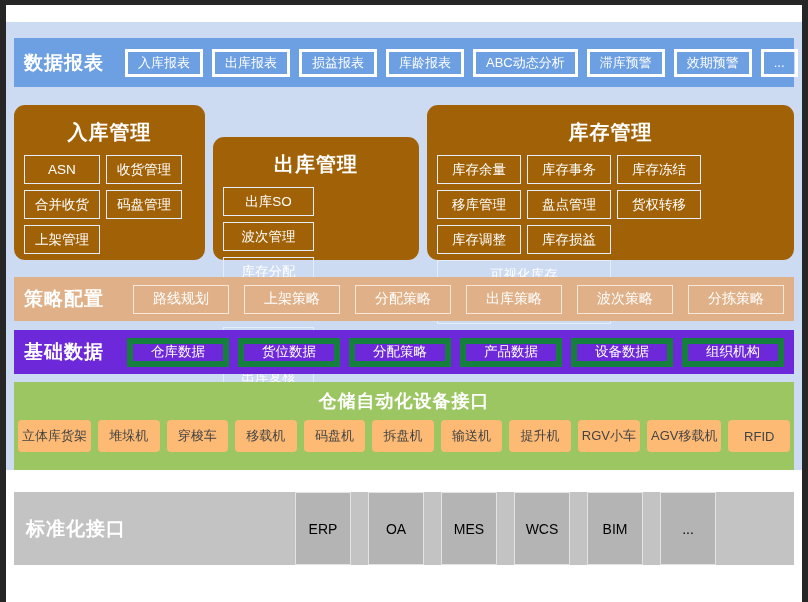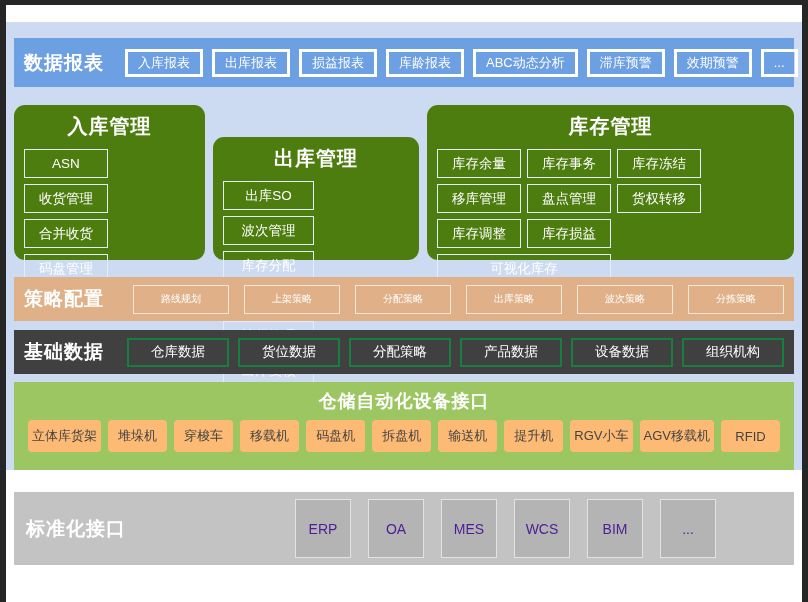--- a/index.html
+++ b/index.html
@@ -60,80 +60,80 @@
     flex:1 1 0;
     text-align:center;
   }
 
   
   .panels{
     position:absolute;left:8px;top:100px;width:780px;height:155px;
     display:flex;gap:8px;
   }
   .panel{
-    background:#4d7c0f;
+    background:#a16207;
     border-radius:11px;
-    padding:4px 10px 10px 10px;
+    padding:10px 10px 10px 10px;
     box-sizing:border-box;
     display:flex;flex-direction:column;
   }
   .panel-in{width:191px;}
   .panel-out{width:206px;margin-top:32px;}
   .panel-inv{width:367px;flex:1;}
   .panel-title{
     text-align:center;color:#fff;font-weight:bold;font-size:20px;
     margin:4px 0 9px 0;letter-spacing:1px;
   }
   .grid{display:flex;flex-wrap:wrap;gap:6px;}
   .cell{
     border:1px solid #e4eefb;
     color:#ffffff;font-size:13.5px;
     height:29px;
     display:flex;align-items:center;justify-content:center;
     box-sizing:border-box;
     white-space:nowrap;
   }
-  .panel-in .cell{width:84px;}
+  .panel-in .cell{width:76px;}
   .panel-out .cell{width:91px;}
   .panel-inv .cell{width:84px;}
   .cell.wide{width:174px;}
 
   
   .strategy{
     top:272px;height:44px;background:#e0b188;
     padding:0 10px;gap:15px;
   }
   .strategy .band-title{margin-right:14px;}
   .chip-orange{
-    border:1px solid #f6e7d8;color:#ffffff;font-size:10px;
+    border:1px solid #f6e7d8;color:#ffffff;font-size:14px;
     height:29px;display:flex;align-items:center;justify-content:center;
     box-sizing:border-box;white-space:nowrap;flex:1 1 0;
   }
 
   
   .basic{
     top:325px;height:44px;background:#e0a košy;
   }
   .basic{
-    top:325px;height:44px;background:#404040;
+    top:325px;height:44px;background:#6d28d9;
     padding:0 10px;gap:9px;
   }
   .basic .band-title{margin-right:14px;}
   .chip-orange2{
-    border:2px solid #15803d;color:#ffffff;font-size:13.5px;
+    border:6px solid #15803d;color:#ffffff;font-size:13.5px;
     height:29px;display:flex;align-items:center;justify-content:center;
     box-sizing:border-box;white-space:nowrap;flex:1 1 0;
   }
 
   
   .green{
     position:absolute;left:8px;top:377px;width:780px;height:88px;
     background:#9cc662;
     box-sizing:border-box;
-    padding:0 12px;
+    padding:0 2px;
   }
   .green-title{
     text-align:center;color:#ffffff;font-weight:bold;font-size:18px;
     line-height:38px;letter-spacing:1px;
   }
   .green-row{
     display:flex;gap:7px;padding:0 2px;
   }
   .chip-green{
     background:#fdba74;color:#444444;font-size:13px;
@@ -153,22 +153,22 @@
   .gray-title{
     color:#ffffff;font-weight:bold;font-size:19px;letter-spacing:1px;
     margin-left:12px;white-space:nowrap;
   }
   .gray-chips{
     display:flex;gap:17px;margin-left:auto;margin-right:78px;
   }
   .chip-gray{
     border:1px solid #e3e3e3;
     background:#b4b4b4;
-    color:#4c1d95;font-size:14px;
-    width:56px;height:59px;
+    color:#000000;font-size:14px;
+    width:56px;height:73px;
     display:flex;align-items:center;justify-content:center;
     box-sizing:border-box;white-space:nowrap;
   }
 </style>
 </head>
 <body>
 
 <div class="frame-top"></div>
 <div class="frame-left"></div>
 <div class="frame-right"></div>

